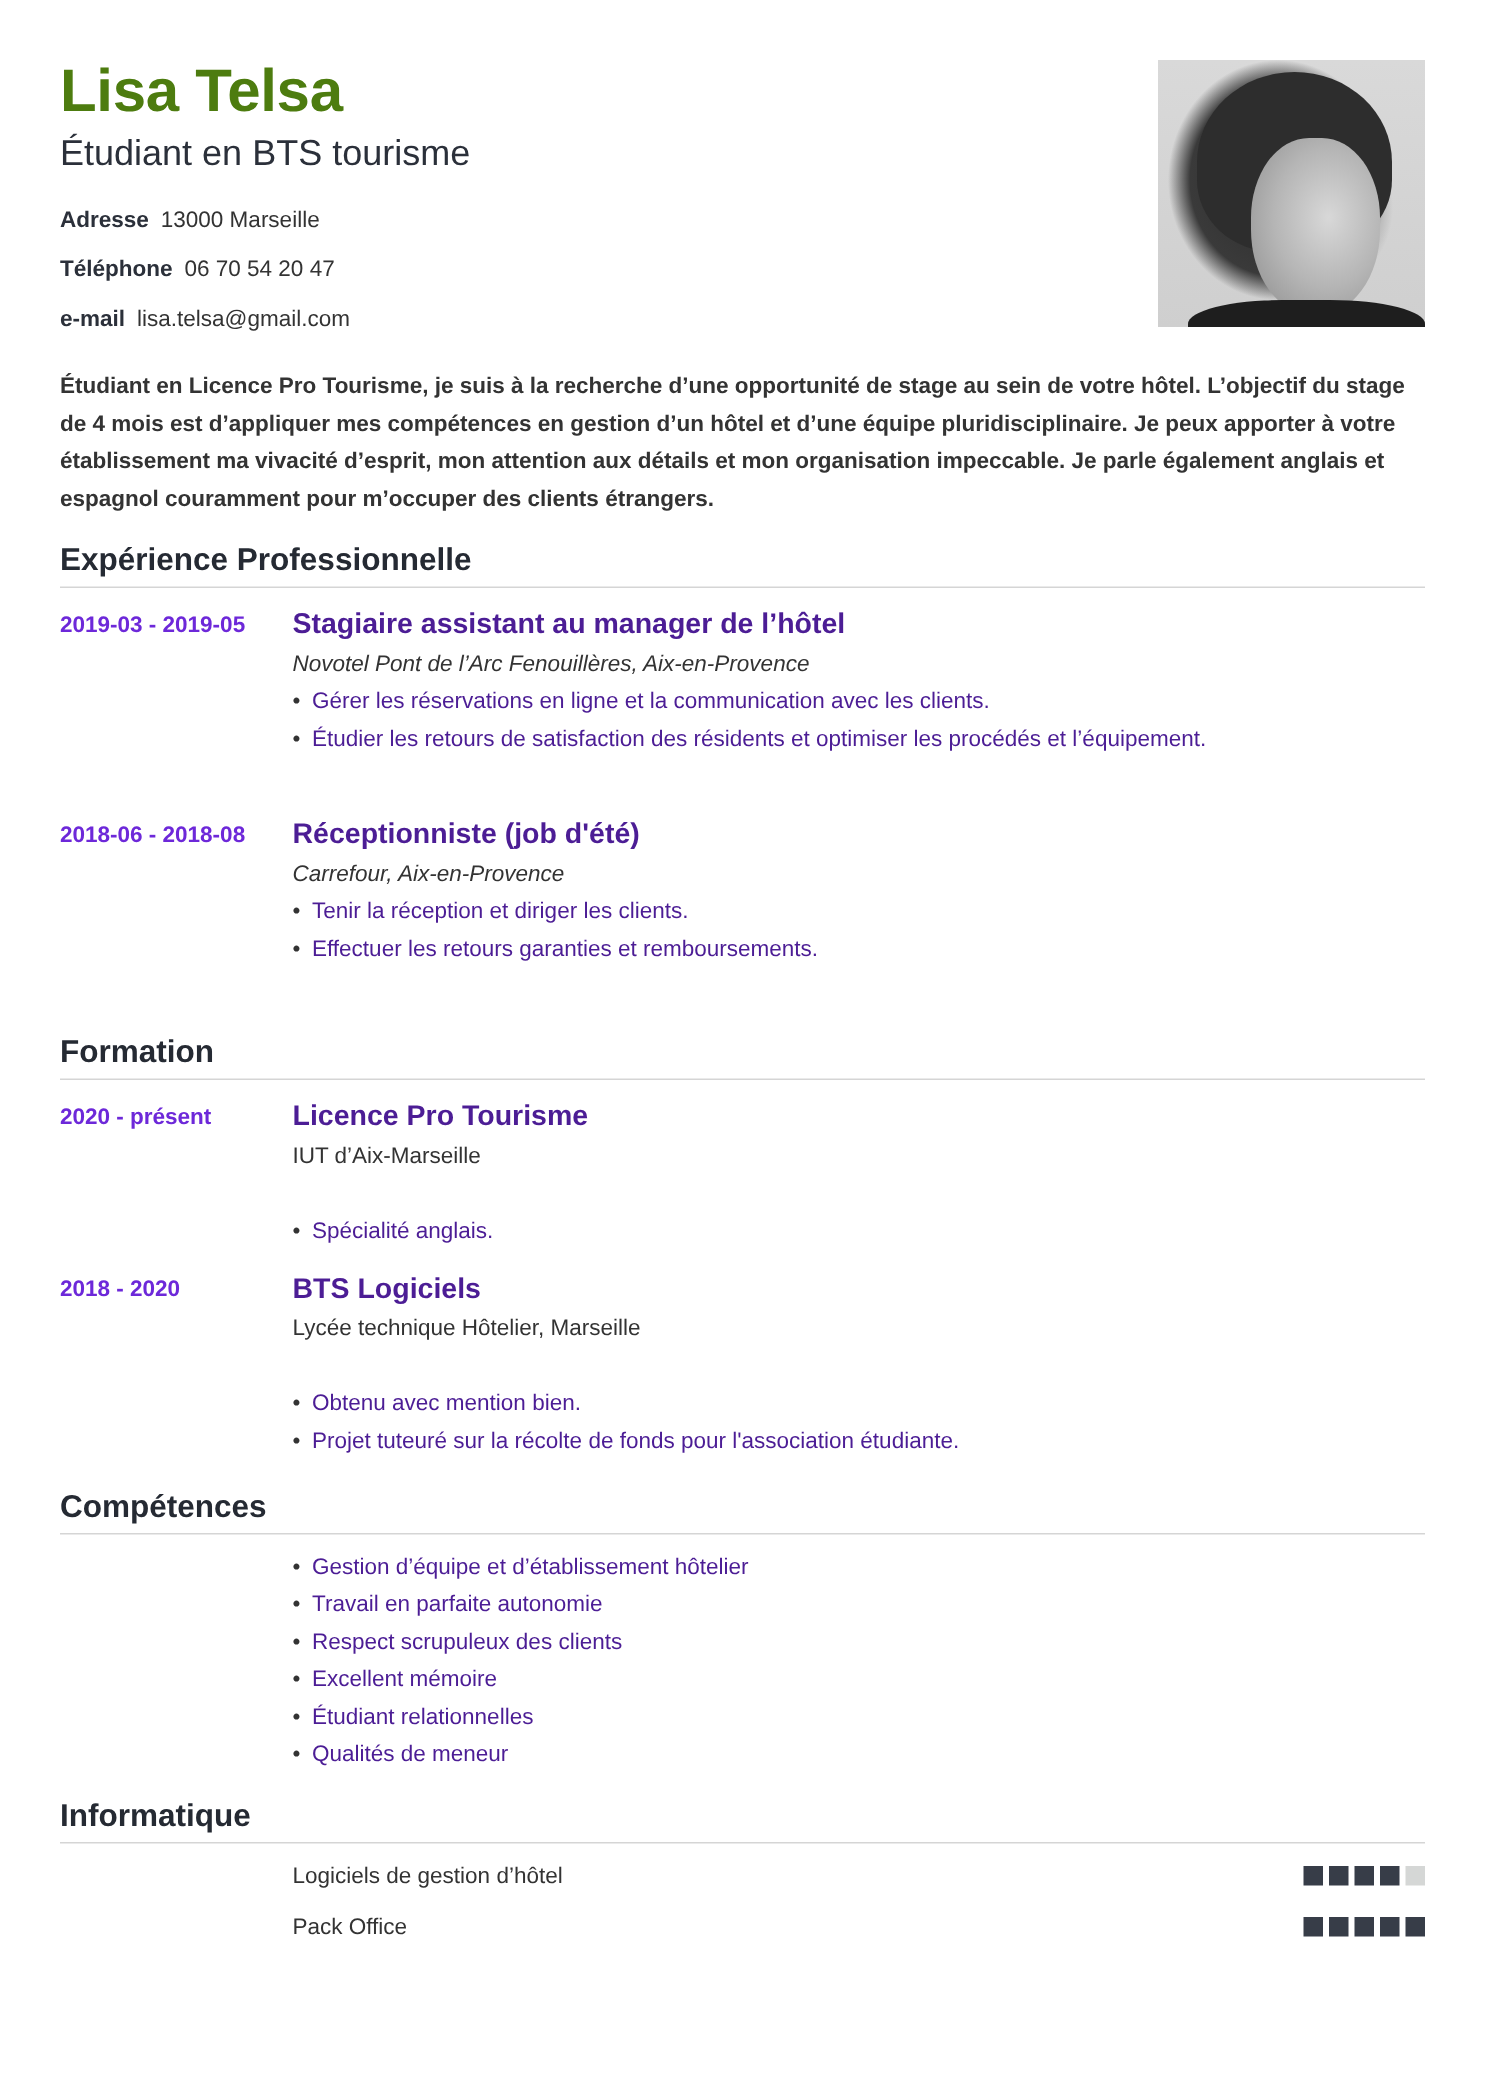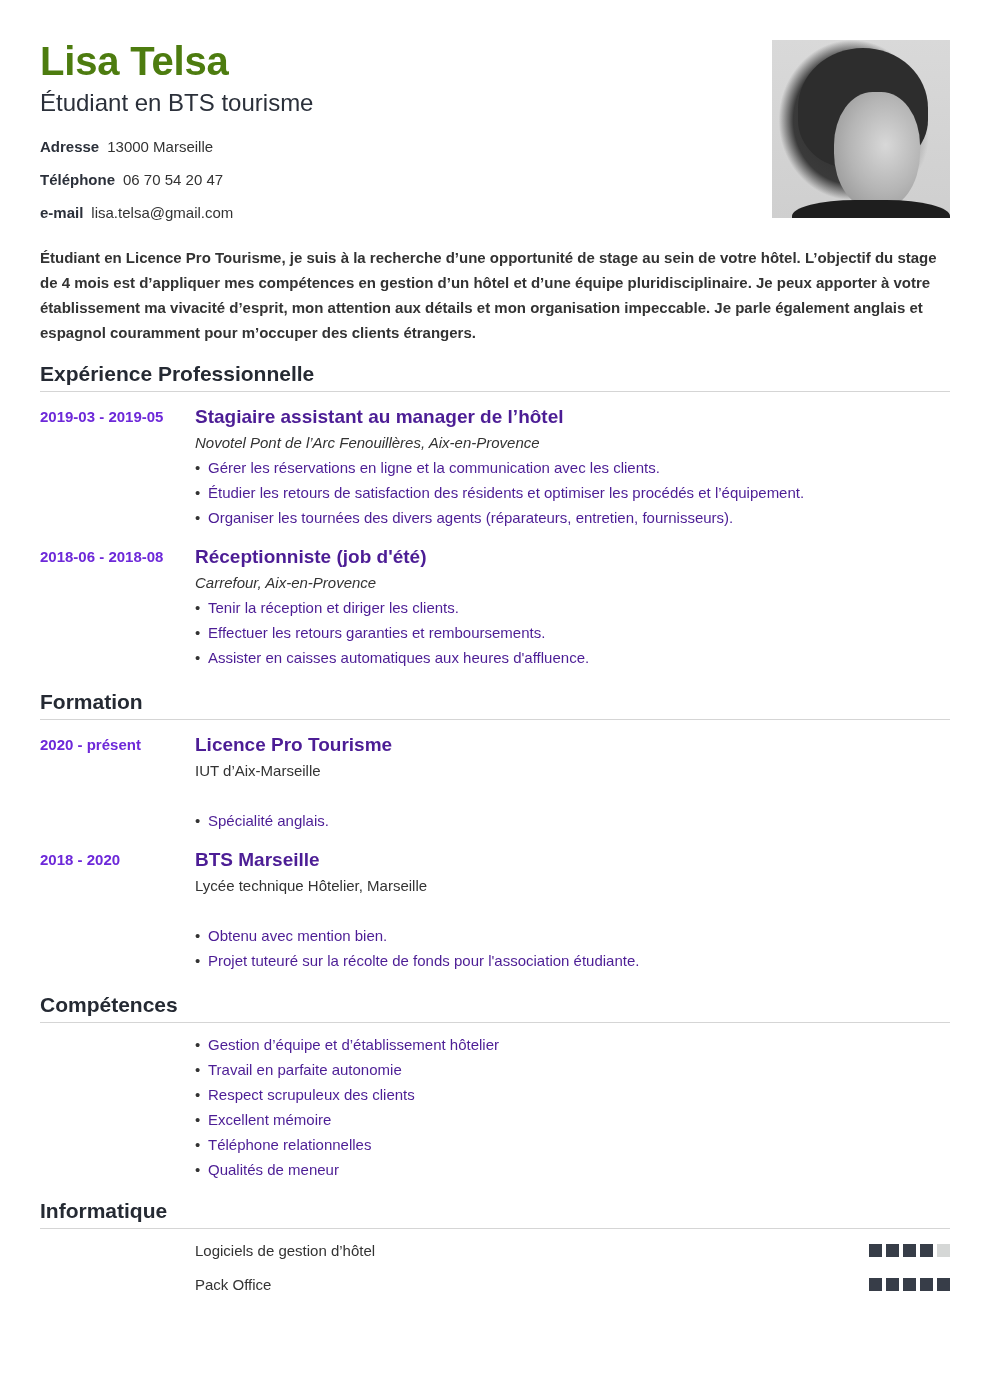--- a/index.html
+++ b/index.html
@@ -115,34 +115,32 @@
   <div class="section-title" style="top:361px">Expérience Professionnelle</div>
 
   <div class="entry" style="top:405px">
     <div class="date">2019-03 - 2019-05</div>
     <div class="body">
       <div class="title">Stagiaire assistant au manager de l’hôtel</div>
       <div class="sub italic">Novotel Pont de l’Arc Fenouillères, Aix-en-Provence</div>
       <ul class="bullets">
         <li>Gérer les réservations en ligne et la communication avec les clients.</li>
         <li>Étudier les retours de satisfaction des résidents et optimiser les procédés et l’équipement.</li>
-        <li>Organiser les tournées des divers agents (réparateurs, entretien, fournisseurs).</li>
       </ul>
     </div>
   </div>
 
   <div class="entry" style="top:545px">
     <div class="date">2018-06 - 2018-08</div>
     <div class="body">
       <div class="title">Réceptionniste (job d'été)</div>
       <div class="sub italic">Carrefour, Aix-en-Provence</div>
       <ul class="bullets">
         <li>Tenir la réception et diriger les clients.</li>
         <li>Effectuer les retours garanties et remboursements.</li>
-        <li>Assister en caisses automatiques aux heures d'affluence.</li>
       </ul>
     </div>
   </div>
 
   <div class="section-title" style="top:689px">Formation</div>
 
   <div class="entry" style="top:733px">
     <div class="date">2020 - présent</div>
     <div class="body">
       <div class="title">Licence Pro Tourisme</div>
@@ -150,37 +148,37 @@
       <div class="spacer"></div>
       <ul class="bullets">
         <li>Spécialité anglais.</li>
       </ul>
     </div>
   </div>
 
   <div class="entry" style="top:848px">
     <div class="date">2018 - 2020</div>
     <div class="body">
-      <div class="title">BTS Marseille</div>
+      <div class="title">BTS Logiciels</div>
       <div class="sub">Lycée technique Hôtelier, Marseille</div>
       <div class="spacer"></div>
       <ul class="bullets">
         <li>Obtenu avec mention bien.</li>
         <li>Projet tuteuré sur la récolte de fonds pour l'association étudiante.</li>
       </ul>
     </div>
   </div>
 
   <div class="section-title" style="top:992px">Compétences</div>
   <ul class="bullets skills" style="top:1036px">
     <li>Gestion d’équipe et d’établissement hôtelier</li>
     <li>Travail en parfaite autonomie</li>
     <li>Respect scrupuleux des clients</li>
     <li>Excellent mémoire</li>
-    <li>Téléphone relationnelles</li>
+    <li>Étudiant relationnelles</li>
     <li>Qualités de meneur</li>
   </ul>
 
   <div class="section-title" style="top:1198px">Informatique</div>
 
   <div class="it-row" style="top:1242px">
     <div class="it-name">Logiciels de gestion d’hôtel</div>
     <div class="rating">
         <span style="background: rgb(55, 61, 72);"></span>
         <span style="background: rgb(55, 61, 72);"></span>

